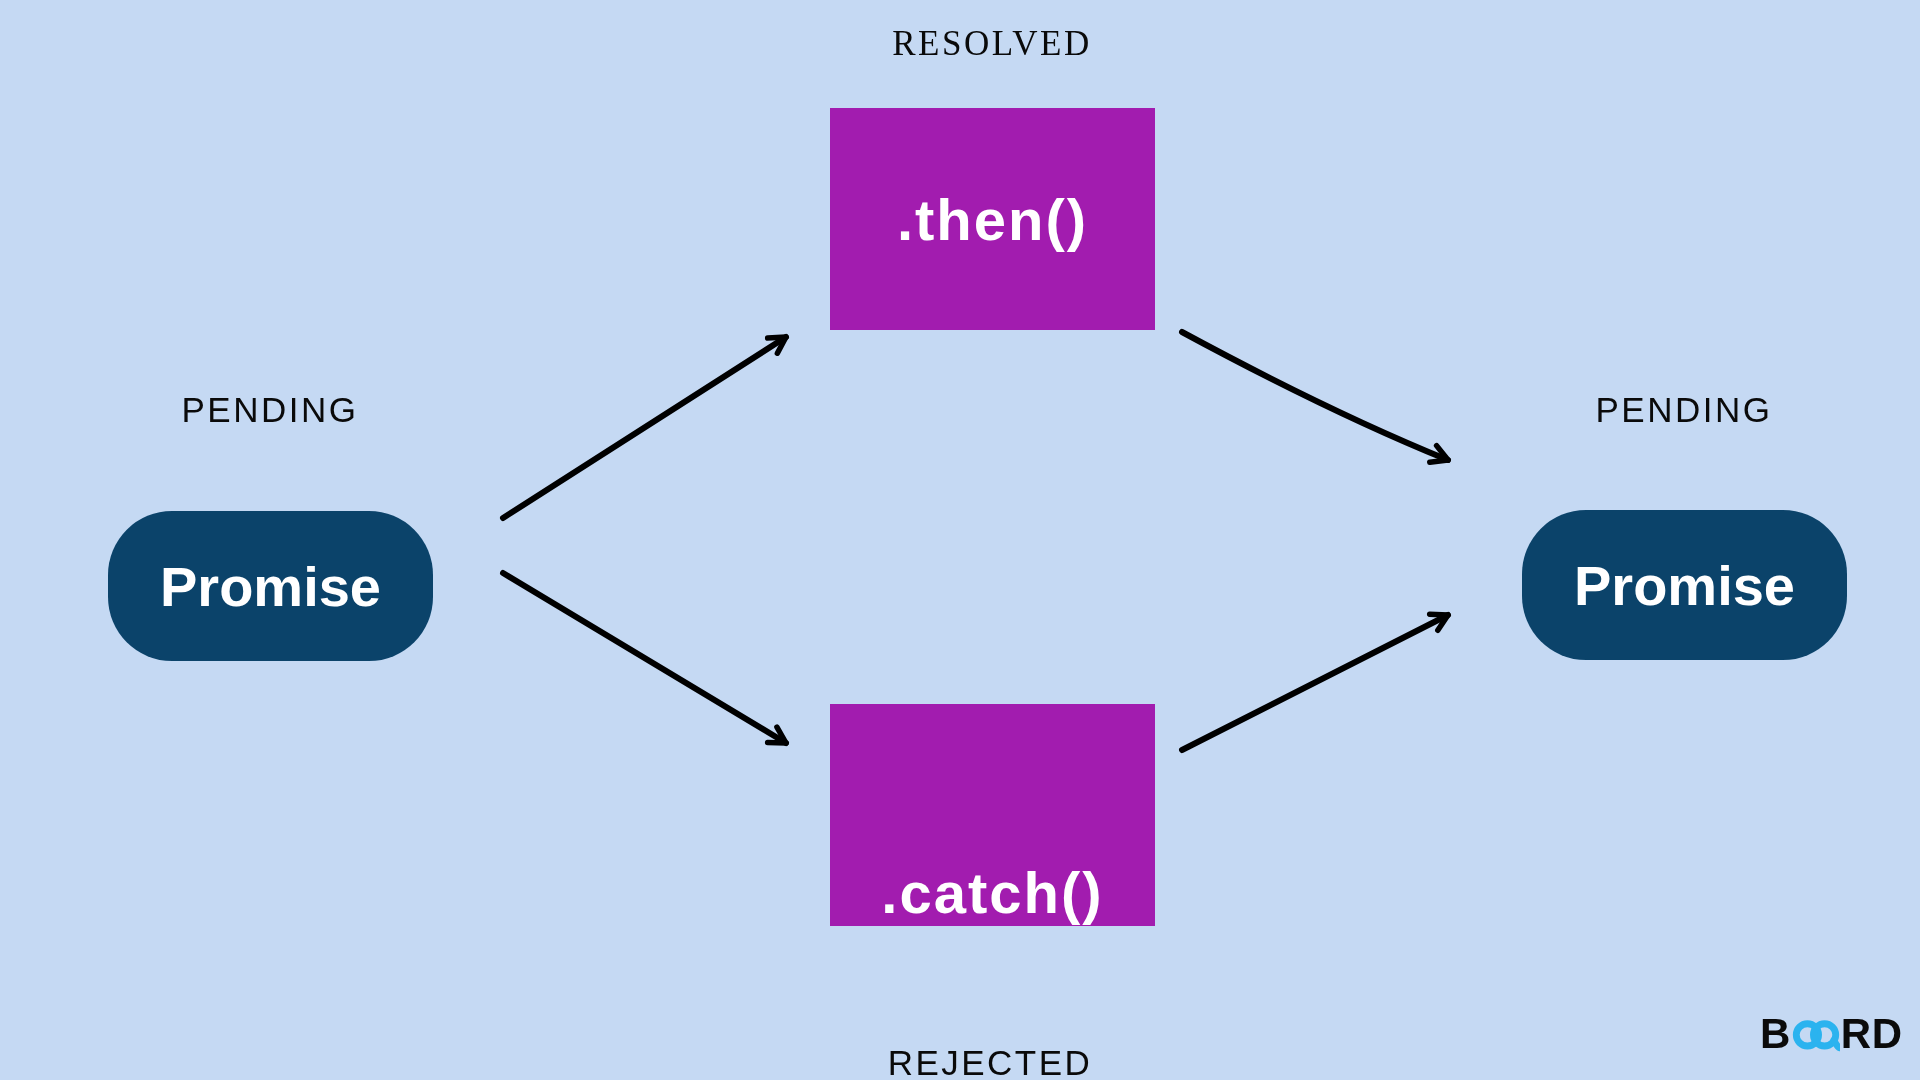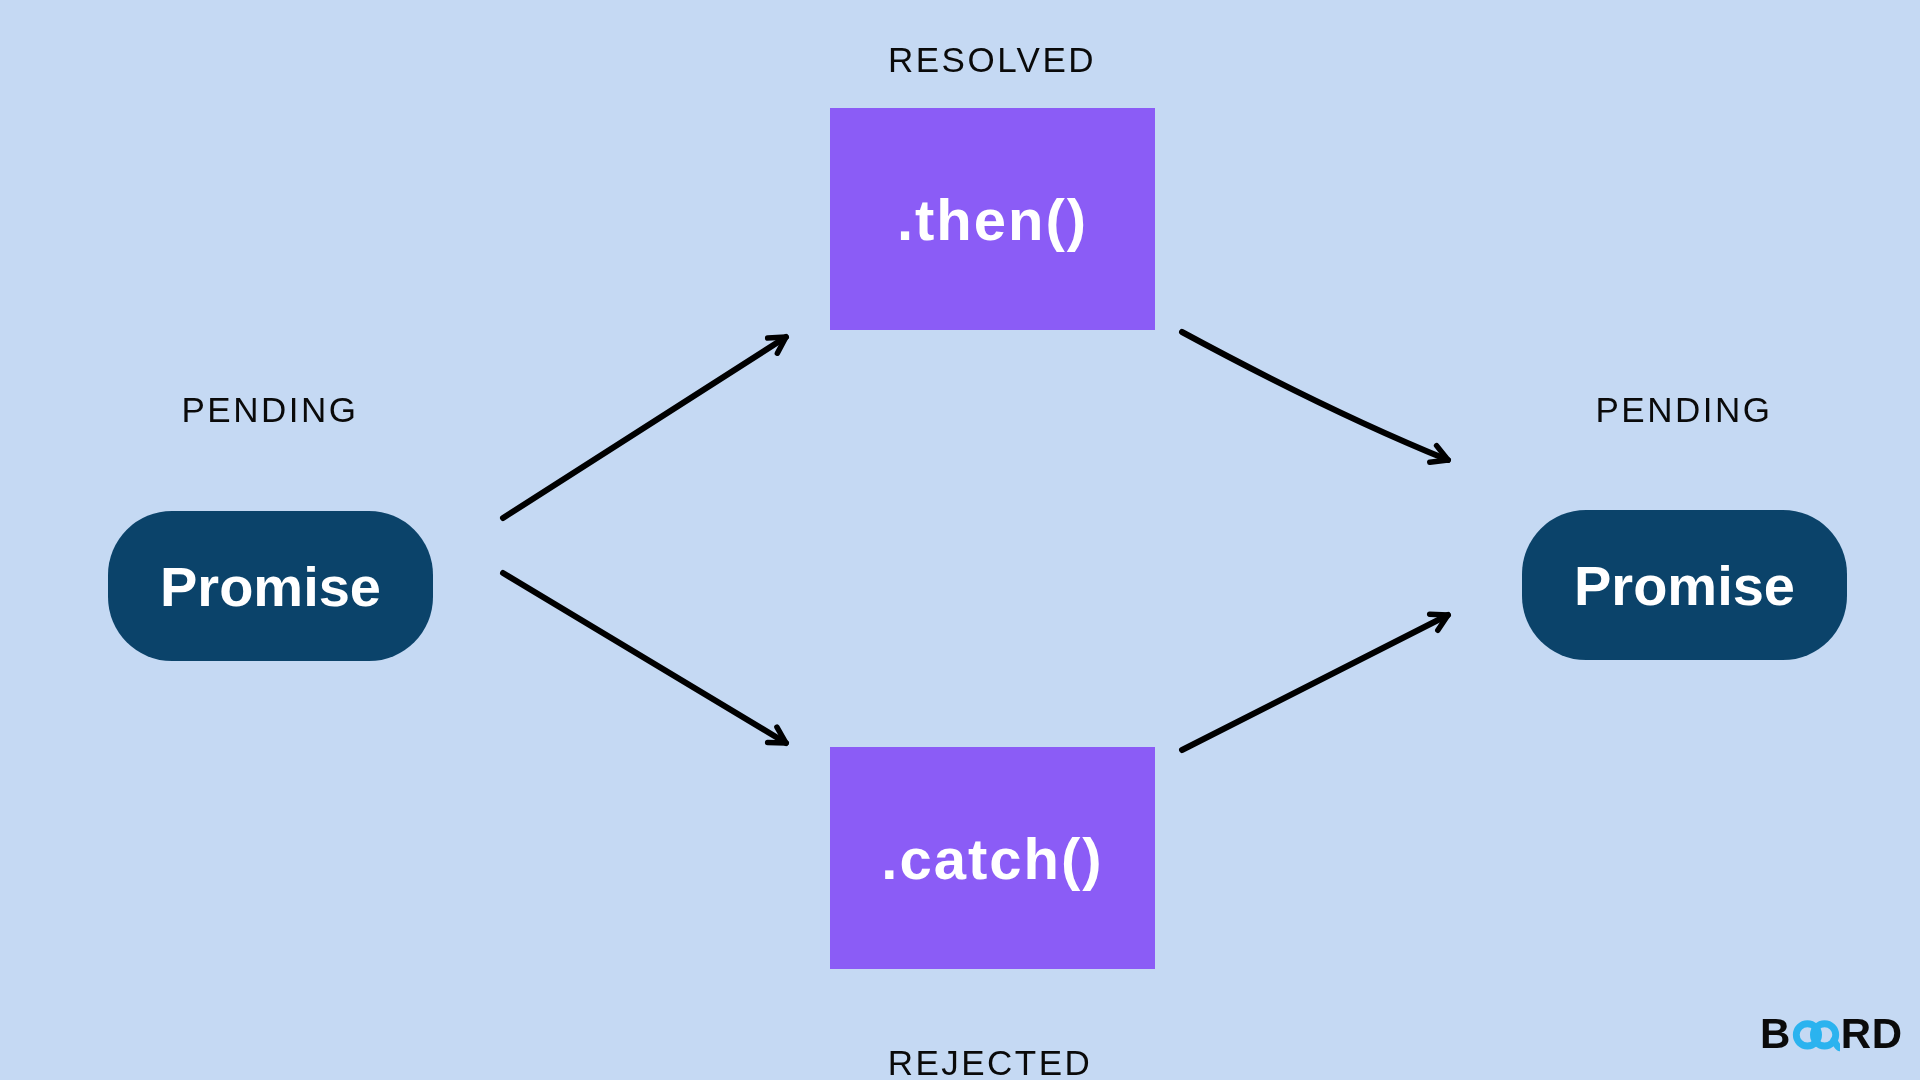--- a/index.html
+++ b/index.html
@@ -46,21 +46,21 @@
     height: 150px;
     background: #0b436a;
     border-radius: 64px;
     font-size: 56px;
     margin-top: 48px;
   }
 
   .node.method {
     width: 325px;
     height: 222px;
-    background: #8b5cf6;
+    background: #a21caf;
     font-size: 58px;
     letter-spacing: 2px;
   }
 
   .logo {
     position: absolute;
     left: 1760px;
     top: 1010px;
     display: flex;
     align-items: center;
@@ -86,35 +86,35 @@
       </marker>
     </defs>
     <path d="M503,518 L786,337" fill="none" stroke="#000000" stroke-width="6" stroke-linecap="round" marker-end="url(#ah)"></path>
     <path d="M503,573 L786,743" fill="none" stroke="#000000" stroke-width="6" stroke-linecap="round" marker-end="url(#ah)"></path>
     <path d="M1182,332 Q1330,412 1448,460" fill="none" stroke="#000000" stroke-width="6" stroke-linecap="round" marker-end="url(#ah)"></path>
     <path d="M1182,750 L1448,615" fill="none" stroke="#000000" stroke-width="6" stroke-linecap="round" marker-end="url(#ah)"></path>
   </svg>
 
   <div class="state-label" style="left:270px; top:390px;">PENDING</div>
 
-  <div class="state-label" style="left:992px; top:40px;">RESOLVED</div>
+  <div class="state-label" style="left:992px; top:24px;font-family:Liberation Serif, serif;">RESOLVED</div>
 
   <div class="state-label" style="left:990px; top:1043px;">REJECTED</div>
 
   <div class="state-label" style="left:1684px; top:390px;">PENDING</div>
 
   <div class="node promise" style="left:108px; top:463px;">
     <span>Promise</span>
   </div>
 
   <div class="node method" style="left:830px; top:108px;">
     <span>.then()</span>
   </div>
 
-  <div class="node method" style="left:830px; top:747px;">
+  <div class="node method" style="left:830px; top:704px;align-items:flex-end;">
     <span>.catch()</span>
   </div>
 
   <div class="node promise" style="left:1522px; top:462px;">
     <span>Promise</span>
   </div>
 
   <div class="logo">
     <span>B</span>
     <svg class="infinity" width="48" height="40" viewBox="0 0 56 46" aria-hidden="true">

